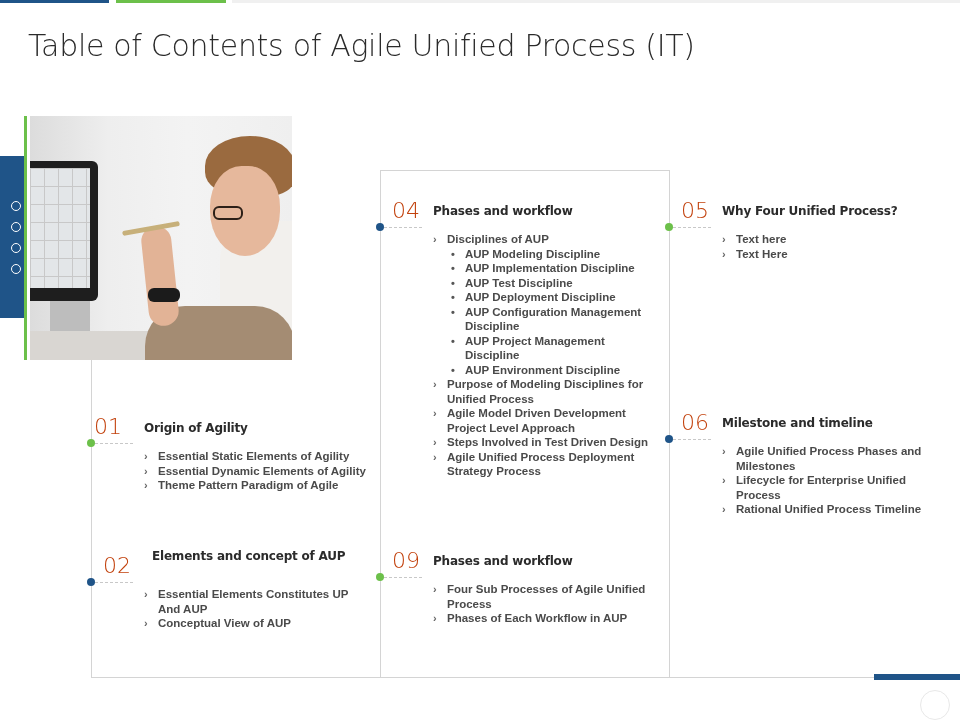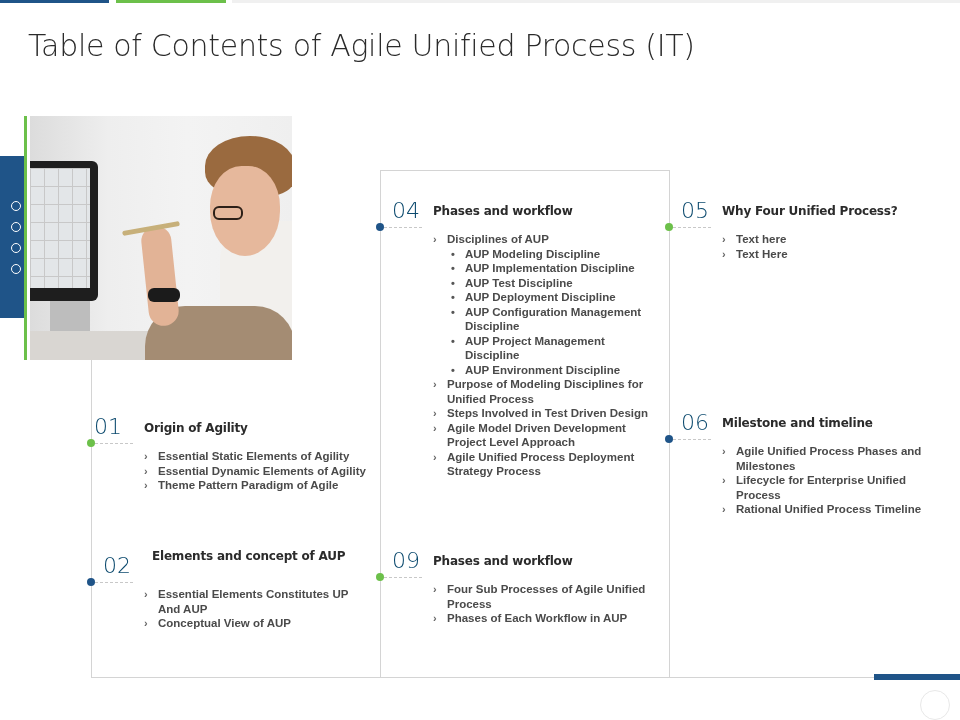--- a/index.html
+++ b/index.html
@@ -39,21 +39,21 @@
   .line-col3 { position: absolute; left: 669px; top: 170px; width: 1px; height: 508px; background: #d4d4d4; }
   .line-bottom3 { position: absolute; left: 669px; top: 677px; width: 206px; height: 1px; background: #d4d4d4; }
   .blue-bar { position: absolute; left: 874px; top: 674px; width: 86px; height: 6px; background: #1f5488; }
   .corner-circle { position: absolute; left: 920px; top: 690px; width: 30px; height: 30px; border: 1px solid #e8e8e8; border-radius: 50%; }
 
   .section { position: absolute; }
   .section .node { position: absolute; width: 8px; height: 8px; border-radius: 50%; }
   .section .node.green { background: #6cc04a; }
   .section .node.blue { background: #1f5488; }
   .section .dash { position: absolute; height: 0; border-top: 1px dashed #c8c8c8; width: 38px; }
-  .section .num { position: absolute; font-family: "DejaVu Sans", sans-serif; font-size: 22px; font-weight: 300; color: #0c4a6e; }
+  .section .num { position: absolute; font-family: "DejaVu Sans", sans-serif; font-size: 22px; font-weight: 300; color: #c2410c; }
   .section .head { position: absolute; font-family: "DejaVu Sans", sans-serif; font-size: 12px; font-weight: bold; color: #2b2b2b; line-height: 18px; letter-spacing: -0.2px; }
   .section ul { position: absolute; list-style: none; font-size: 11.5px; line-height: 14.5px; color: #4a4a4a; font-weight: bold; }
   .section li { position: relative; padding-left: 14px; }
   .section li::before { content: "\203A"; position: absolute; left: 0; top: 0; color: #666; font-size: 11px; }
   .section li.sub { padding-left: 32px; }
   .section li.sub::before { content: "\2022"; left: 18px; color: #555; }
 </style>
 </head>
 <body>
 
@@ -135,22 +135,22 @@
   <ul style="left:433px;top:232px;width:228px">
     <li>Disciplines of AUP</li>
     <li class="sub">AUP Modeling Discipline</li>
     <li class="sub">AUP Implementation Discipline</li>
     <li class="sub">AUP Test Discipline</li>
     <li class="sub">AUP Deployment Discipline</li>
     <li class="sub">AUP Configuration Management Discipline</li>
     <li class="sub">AUP Project Management Discipline</li>
     <li class="sub">AUP Environment Discipline</li>
     <li>Purpose of Modeling Disciplines for Unified Process</li>
+    <li>Agile Model Driven Development Project Level Approach</li>
     <li>Steps Involved in Test Driven Design</li>
-    <li>Agile Model Driven Development Project Level Approach</li>
     <li>Agile Unified Process Deployment Strategy Process</li>
   </ul>
 </div>
 
 <div class="section" style="left:0;top:0;">
   <div class="node green" style="left:665px;top:223px"></div>
   <div class="dash" style="left:673px;top:227px"></div>
   <div class="num" style="left:681px;top:198px">05</div>
   <div class="head" style="left:722px;top:202px;width:235px">Why Four Unified Process?</div>
   <ul style="left:722px;top:232px;width:225px">

